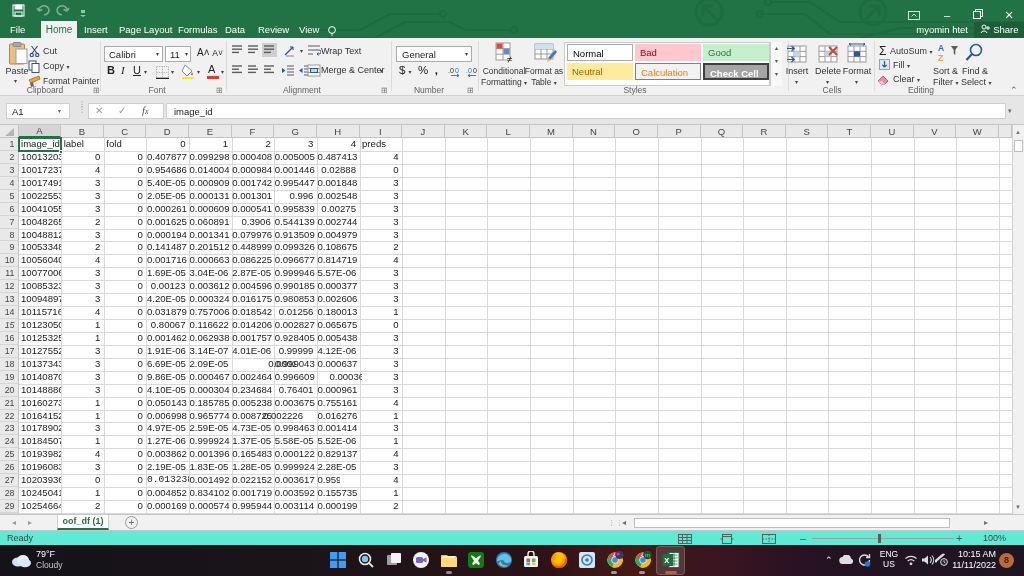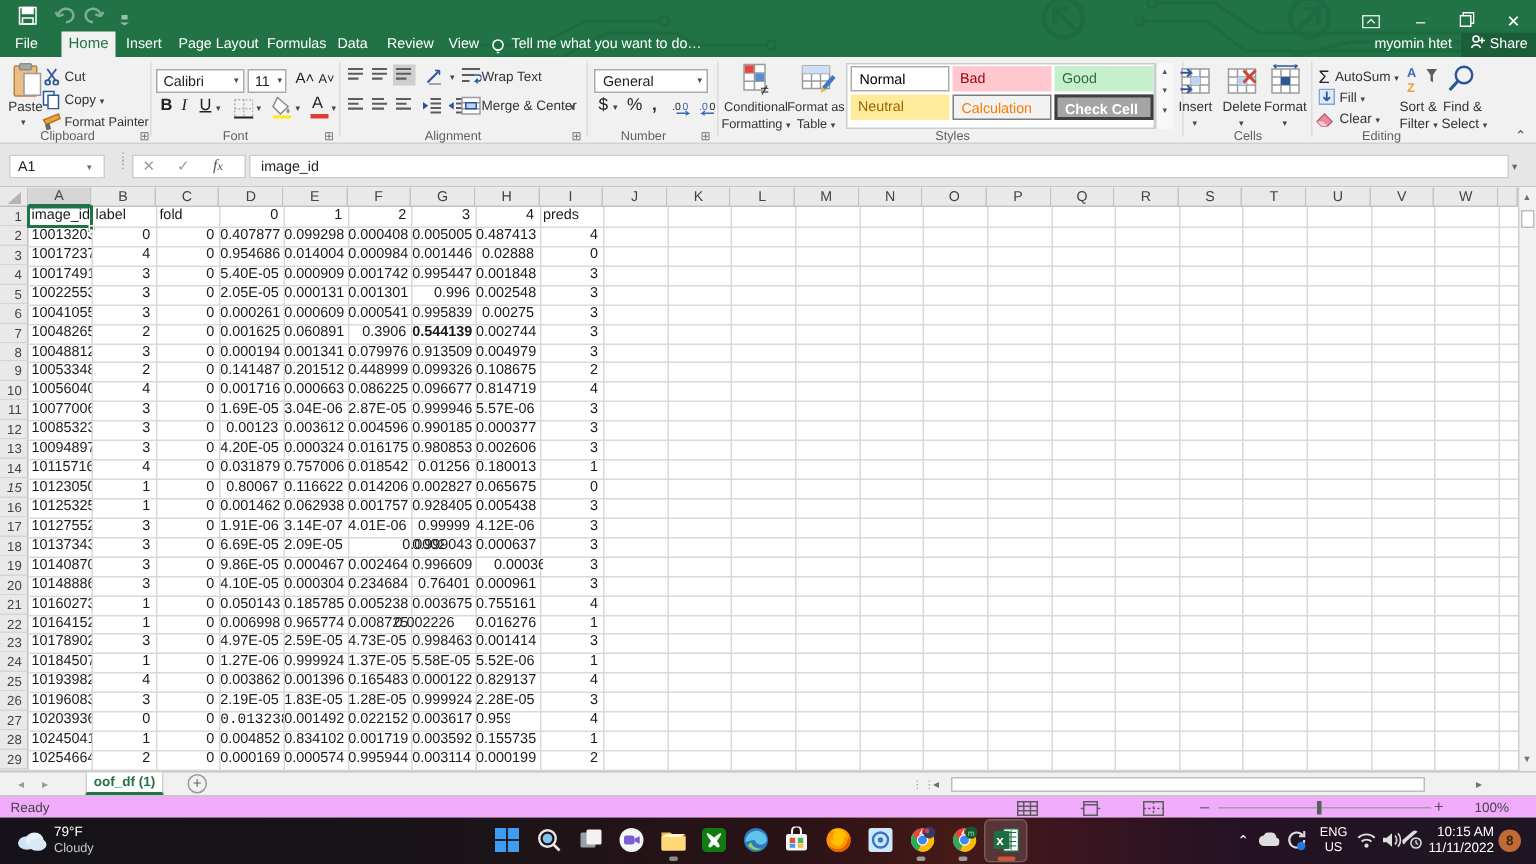--- a/index.html
+++ b/index.html
@@ -30,21 +30,21 @@
 #sheet{position:absolute;left:0;top:125px;width:1024px;height:390px;background:#fff;}
 .colhdr{position:absolute;top:0;height:13px;background:#e9e9e9;border-right:1px solid #c3c3c3;border-bottom:1px solid #c3c3c3;font-size:9.5px;color:#444;text-align:center;line-height:13px;}
 .rowhdr{position:absolute;left:0;width:18.5px;background:#e9e9e9;border-right:1px solid #c3c3c3;border-bottom:1px solid #d5d5d5;font-size:8.8px;color:#444;text-align:right;padding-right:3px;}
 .cell{position:absolute;font-size:9.6px;color:#1a1a1a;white-space:nowrap;overflow:hidden;line-height:12.93px;}
 .num{text-align:right;padding-right:3px;}
 .txt{text-align:left;padding-left:2px;}
 .gvline{position:absolute;top:13px;width:1px;background:#d9d9d9;}
 .ghline{position:absolute;left:18.5px;height:1px;background:#d9d9d9;}
 
 #tabbar{position:absolute;left:0;top:514px;width:1024px;height:16px;background:#f1f1f1;border-top:1px solid #c6c6c6;font-size:9px;}
-#statusbar{position:absolute;left:0;top:530px;width:1024px;height:15px;background:#f0abfc;border-top:1px solid #c6c6c6;color:#444;font-size:9px;}
+#statusbar{position:absolute;left:0;top:530px;width:1024px;height:15px;background:#5eead4;border-top:1px solid #c6c6c6;color:#444;font-size:9px;}
 #taskbar{position:absolute;left:0;top:545px;width:1024px;height:31px;background:linear-gradient(90deg,#151319 0%,#1a1418 30%,#2a1216 52%,#451a17 62%,#3a1520 70%,#251222 80%,#1d1622 100%);}
 .ticon{position:absolute;top:6px;width:18px;height:18px;}
 .tray{position:absolute;color:#fff;}
 </style></head><body>
 
 <div id="titlebar">
 <svg class="abs" style="left:300px;top:0" width="724" height="38" viewBox="0 0 724 38">
 <g stroke="#1e6a41" stroke-width="2" fill="none">
 <path d="M460 14 L505 14 L530 34 L724 34"></path>
 <path d="M470 2 L510 2 L540 22 L724 22"></path>
@@ -99,21 +99,20 @@
 <div class="tab" style="left:225px;width:19px;">Data</div>
 <div class="tab" style="left:258px;width:27px;">Review</div>
 <div class="tab" style="left:299px;width:18px;">View</div>
 <div id="tabhome" style="left:41px;width:36px;">Home</div>
 <svg class="abs" style="left:326px;top:25px" width="12" height="12" viewBox="0 0 12 12">
       <g fill="none" stroke="#fff" stroke-width="1">
         <circle cx="6" cy="5" r="3.4"></circle>
         <path d="M4.8 8.5 h2.4 M5.2 10 h1.6"></path>
       </g>
     </svg>
-<div class="tab" style="left:341px;width:200px;">Tell me what you want to do…</div>
 </div>
 <div id="ribbon">
 <svg class="abs" style="left:8px;top:4px" width="22" height="23" viewBox="0 0 22 23">
 <rect x="1.5" y="2" width="15" height="20" rx="1" fill="#edbe84" stroke="#b38445"></rect>
 <rect x="5" y="0.5" width="8" height="4" rx="1" fill="#a8a8a8" stroke="#8a8a8a"></rect>
 <rect x="8" y="7" width="11" height="14.5" fill="#fff" stroke="#9a9a9a"></rect>
 </svg>
 <div class="abs rbtxt" style="left:4px;top:28px;width:26px;text-align:center;">Paste</div>
 <div class="abs dd" style="left:14px;top:39px;">▾</div>
 <svg class="abs" style="left:29px;top:7px" width="12" height="12" viewBox="0 0 12 12">
@@ -514,21 +513,21 @@
 <div class="cell num" style="left:232.15px;top:77.65px;width:41.63px;height:12.93px;">0.000541</div>
 <div class="cell num" style="left:274.78px;top:77.65px;width:41.63px;height:12.93px;">0.995839</div>
 <div class="cell num" style="left:317.41px;top:77.65px;width:41.63px;height:12.93px;">0.00275</div>
 <div class="cell num" style="left:360.04px;top:77.65px;width:41.63px;height:12.93px;">3</div>
 <div class="cell txt" style="left:19.00px;top:90.58px;width:41.63px;height:12.93px;">100482651</div>
 <div class="cell num" style="left:61.63px;top:90.58px;width:41.63px;height:12.93px;">2</div>
 <div class="cell num" style="left:104.26px;top:90.58px;width:41.63px;height:12.93px;">0</div>
 <div class="cell num" style="left:146.89px;top:90.58px;width:41.63px;height:12.93px;">0.001625</div>
 <div class="cell num" style="left:189.52px;top:90.58px;width:41.63px;height:12.93px;">0.060891</div>
 <div class="cell num" style="left:232.15px;top:90.58px;width:41.63px;height:12.93px;">0.3906</div>
-<div class="cell num" style="left:274.78px;top:90.58px;width:41.63px;height:12.93px;font-weight:bold;">0.544139</div>
+<div class="cell num" style="left:274.78px;top:90.58px;width:41.63px;height:12.93px;">0.544139</div>
 <div class="cell num" style="left:317.41px;top:90.58px;width:41.63px;height:12.93px;">0.002744</div>
 <div class="cell num" style="left:360.04px;top:90.58px;width:41.63px;height:12.93px;">3</div>
 <div class="cell txt" style="left:19.00px;top:103.51px;width:41.63px;height:12.93px;">100488126</div>
 <div class="cell num" style="left:61.63px;top:103.51px;width:41.63px;height:12.93px;">3</div>
 <div class="cell num" style="left:104.26px;top:103.51px;width:41.63px;height:12.93px;">0</div>
 <div class="cell num" style="left:146.89px;top:103.51px;width:41.63px;height:12.93px;">0.000194</div>
 <div class="cell num" style="left:189.52px;top:103.51px;width:41.63px;height:12.93px;">0.001341</div>
 <div class="cell num" style="left:232.15px;top:103.51px;width:41.63px;height:12.93px;">0.079976</div>
 <div class="cell num" style="left:274.78px;top:103.51px;width:41.63px;height:12.93px;">0.913509</div>
 <div class="cell num" style="left:317.41px;top:103.51px;width:41.63px;height:12.93px;">0.004979</div>

